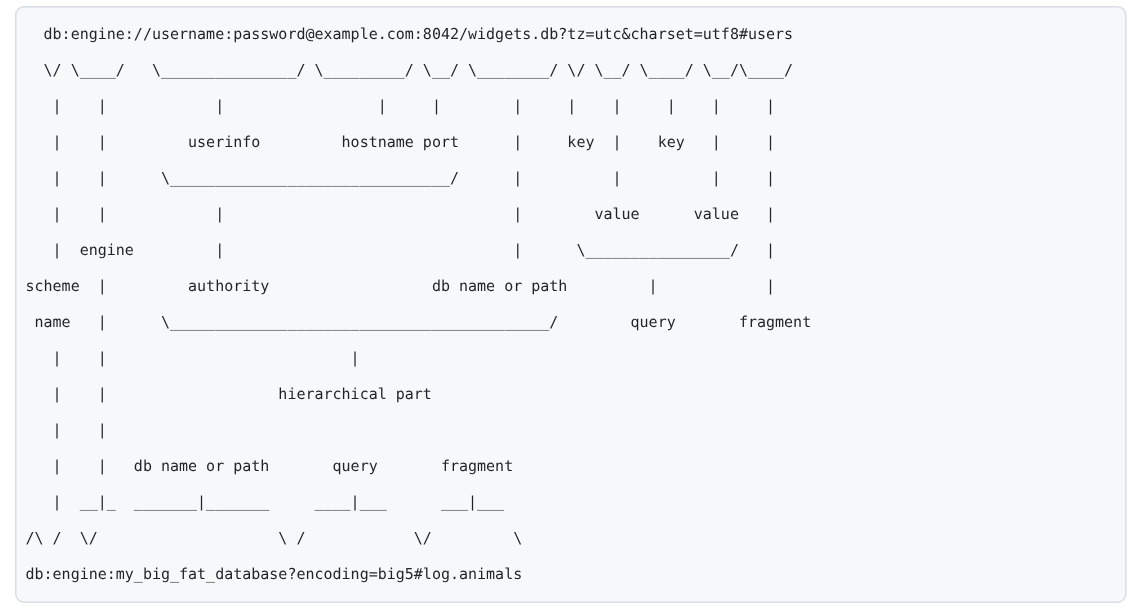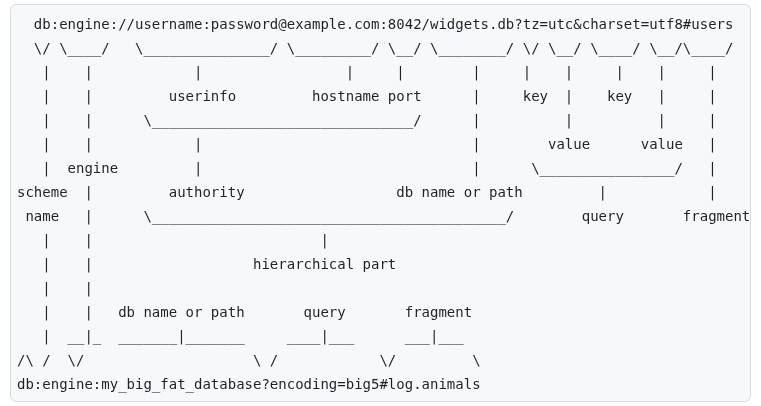--- a/index.html
+++ b/index.html
@@ -16,21 +16,21 @@
     height: 398px;
     background: #f6f8fa;
     border: 1px solid #d8dee4;
     border-radius: 6px;
     padding: 7px 6px;
     overflow: hidden;
   }
   .ascii {
     margin: 0;
     font-family: "DejaVu Sans Mono", "Liberation Mono", monospace;
-    font-size: 14px;
+    font-size: 10px;
     line-height: 24px;
     color: #1f2328;
     white-space: pre;
   }
 </style>
 </head>
 <body>
 
 <div class="code-block" style="background: rgb(246, 248, 250); border-color: rgb(216, 222, 228);">
   <pre class="ascii" style="color: rgb(31, 35, 40);">  db:engine://username:password@example.com:8042/widgets.db?tz=utc&amp;charset=utf8#users

